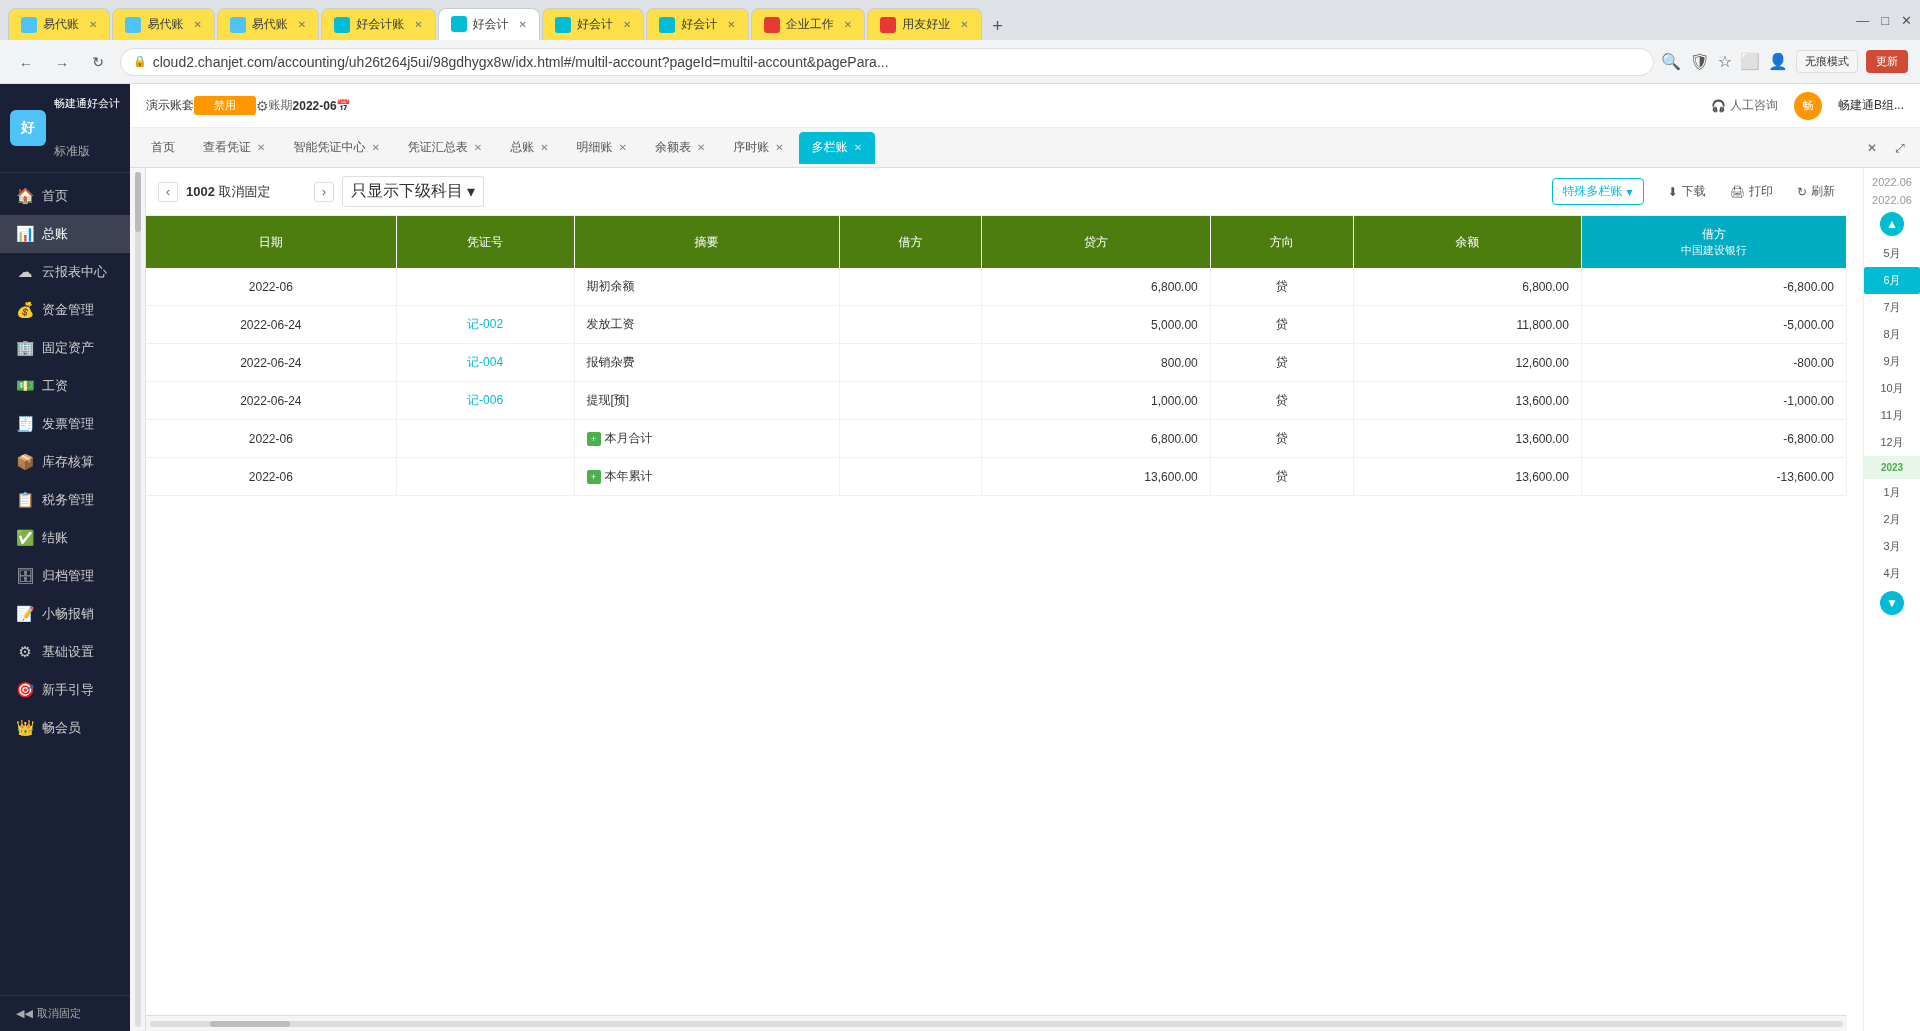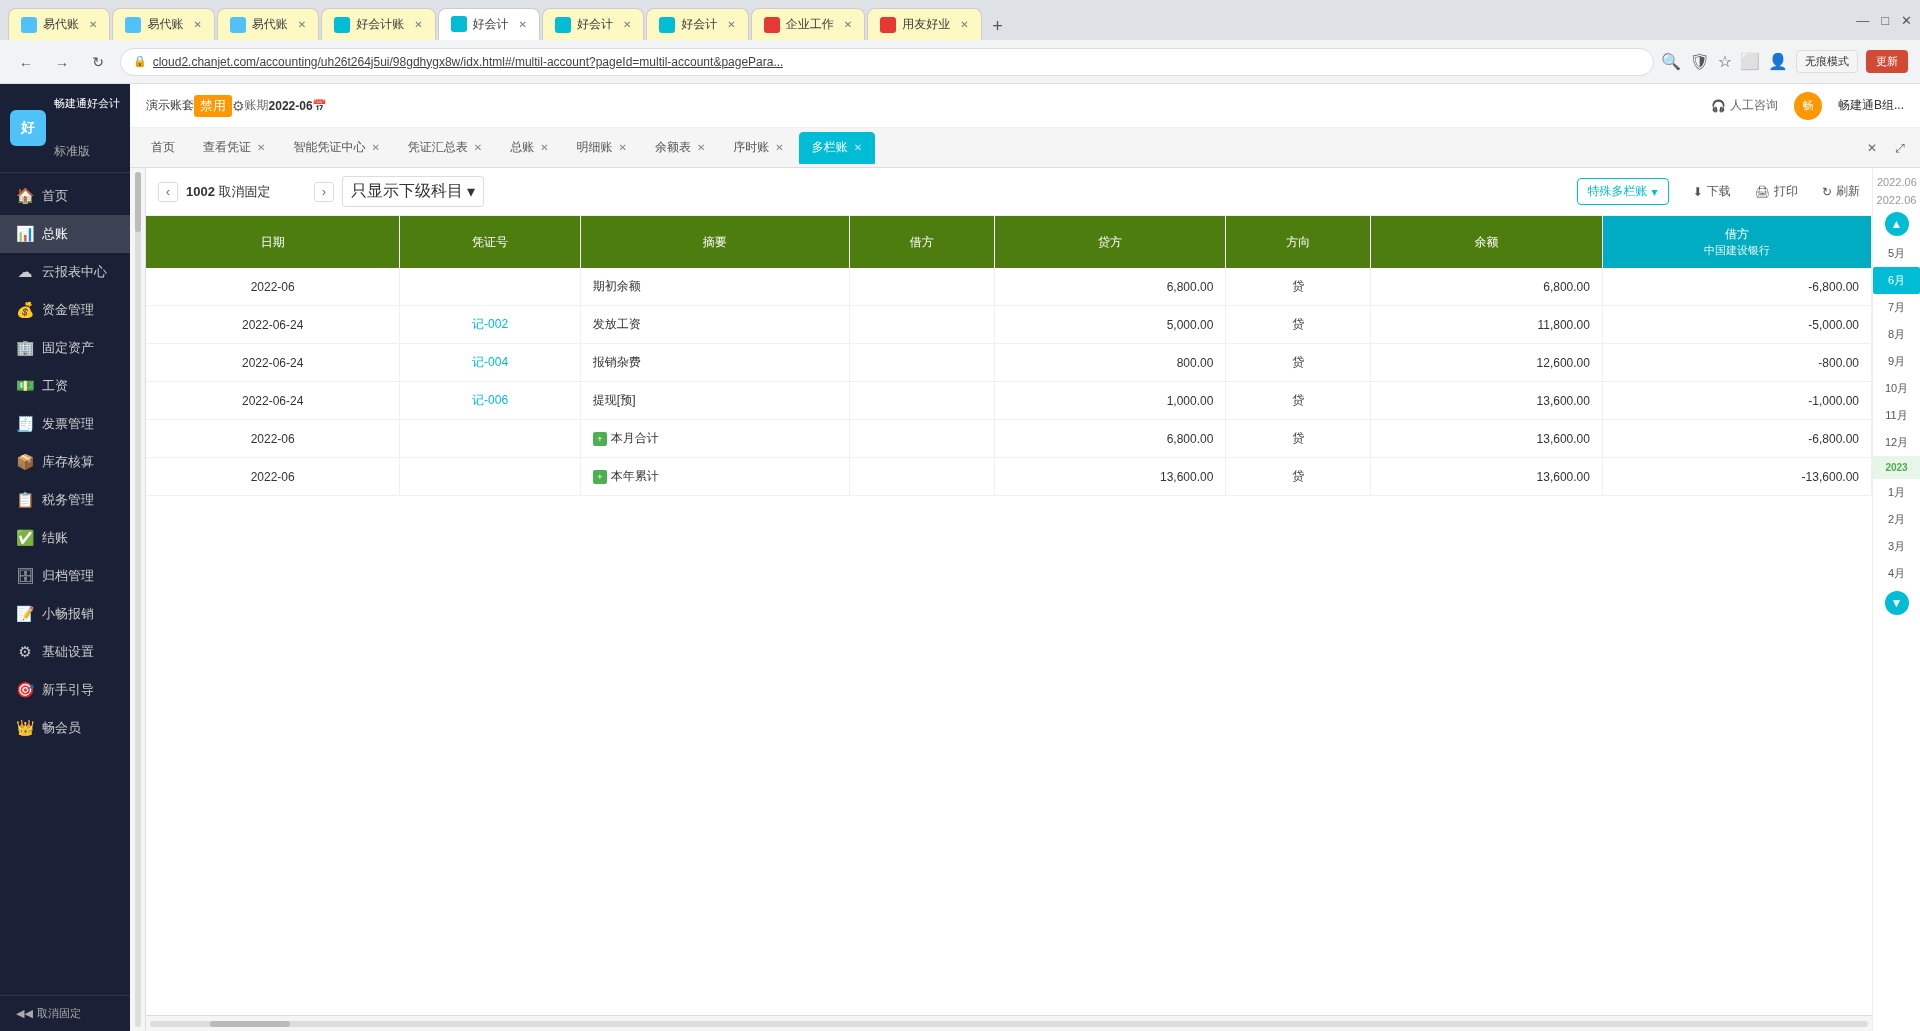--- a/index.html
+++ b/index.html
@@ -1,33 +1,33 @@
 <!DOCTYPE html>
 <html><head>
   <meta charset="utf-8">
   <style>
     * { margin: 0; padding: 0; box-sizing: border-box; }
     body { font-family: "Microsoft YaHei", "PingFang SC", sans-serif; font-size: 12px; background: #f0f2f5; width: 1920px; height: 1031px; overflow: hidden; display: flex; flex-direction: column; }
 
     
     .browser-chrome { background: #dee1e6; height: 40px; display: flex; align-items: center; padding: 0 8px; }
     .tab-bar { display: flex; align-items: flex-end; height: 40px; flex: 1; overflow: hidden; }
-    .tab { display: flex; align-items: center; height: 32px; padding: 0 12px; background: #fef9c3; border-radius: 8px 8px 0 0; margin-right: 2px; font-size: 12px; color: #3c3c3c; gap: 6px; cursor: pointer; border: 1px solid #ccc; border-bottom: none; white-space: nowrap; }
+    .tab { display: flex; align-items: center; height: 32px; padding: 0 12px; background: #fde047; border-radius: 8px 8px 0 0; margin-right: 2px; font-size: 12px; color: #3c3c3c; gap: 6px; cursor: pointer; border: 1px solid #ccc; border-bottom: none; white-space: nowrap; }
     .tab.active { background: #fff; border-bottom: 1px solid #fff; z-index: 1; }
     .tab-icon { width: 16px; height: 16px; border-radius: 3px; display: inline-block; flex-shrink: 0; }
     .tab-close { font-size: 10px; color: #777; cursor: pointer; margin-left: 4px; }
     .tab-add { width: 28px; height: 28px; display: flex; align-items: center; justify-content: center; font-size: 18px; color: #555; cursor: pointer; }
     .browser-controls { display: flex; align-items: center; gap: 12px; margin-left: auto; }
     .browser-btn { font-size: 13px; color: #555; cursor: pointer; }
 
     
     .address-row { background: #f1f3f4; height: 44px; display: flex; align-items: center; padding: 0 12px; gap: 8px; border-bottom: 1px solid #ddd; }
     .nav-btn { width: 28px; height: 28px; display: flex; align-items: center; justify-content: center; border-radius: 50%; cursor: pointer; color: #555; font-size: 14px; }
     .address-bar { flex: 1; height: 28px; background: #fff; border-radius: 14px; display: flex; align-items: center; padding: 0 12px; border: 1px solid #ddd; font-size: 11px; color: #333; }
-    .address-bar-url { color: #444; font-size: 12px; overflow: hidden; text-overflow: ellipsis; white-space: nowrap; text-decoration: underline; }
+    .address-bar-url { color: #444; font-size: 14px; overflow: hidden; text-overflow: ellipsis; white-space: nowrap; }
     .address-actions { display: flex; align-items: center; gap: 8px; }
     .addr-icon { font-size: 16px; color: #555; cursor: pointer; }
     .mode-btn { background: #f5f5f5; border: 1px solid #ddd; border-radius: 4px; padding: 3px 8px; font-size: 11px; cursor: pointer; color: #333; }
     .update-btn { background: #d04a35; color: #fff; border: none; border-radius: 4px; padding: 4px 10px; font-size: 11px; cursor: pointer; }
 
     
     .app-layout { display: flex; flex: 1; overflow: hidden; }
 
     
     .sidebar { width: 130px; background: #1a2035; color: #fff; display: flex; flex-direction: column; flex-shrink: 0; }
@@ -40,21 +40,21 @@
     .nav-item.active { background: rgba(255,255,255,0.15); color: #fff; }
     .nav-icon { font-size: 15px; width: 18px; text-align: center; flex-shrink: 0; }
     .sidebar-footer { padding: 10px 16px; border-top: 1px solid rgba(255,255,255,0.1); }
     .pin-btn { display: flex; align-items: center; gap: 4px; color: #aaa; font-size: 11px; cursor: pointer; }
 
     
     .main-content { flex: 1; display: flex; flex-direction: column; overflow: hidden; background: #fff; }
 
     
     .app-header { height: 44px; background: #fff; border-bottom: 1px solid #eee; display: flex; align-items: center; padding: 0 16px; }
-    .account-tag { background: #ff9800; color: #fff; border-radius: 3px; padding: 2px 6px; font-size: 13px; }
+    .account-tag { background: #ff9800; color: #fff; border-radius: 3px; padding: 2px 20px; font-size: 11px; }
     .demo-label { font-size: 12px; color: #333; }
     .settings-icon { font-size: 14px; color: #666; cursor: pointer; }
     .header-right { margin-left: auto; display: flex; align-items: center; gap: 16px; }
     .consult-btn { display: flex; align-items: center; gap: 4px; font-size: 12px; color: #666; cursor: pointer; }
     .user-avatar { width: 28px; height: 28px; border-radius: 50%; background: #ff9800; display: flex; align-items: center; justify-content: center; color: #fff; font-size: 11px; }
     .user-name { font-size: 12px; color: #333; }
 
     
     .page-tabs { height: 40px; background: #f5f5f5; border-bottom: 1px solid #ddd; display: flex; align-items: center; padding: 0 8px; gap: 2px; overflow: hidden; }
     .page-tab { height: 32px; padding: 0 12px; display: flex; align-items: center; gap: 6px; border-radius: 4px 4px 0 0; font-size: 12px; color: #555; cursor: pointer; border: 1px solid transparent; white-space: nowrap; }
@@ -90,21 +90,21 @@
     .ledger-table thead th.extra-col { background: #00acc1; }
     .ledger-table tbody tr { border-bottom: 1px solid #f0f0f0; }
     .ledger-table tbody td { padding: 10px 12px; text-align: center; font-size: 12px; color: #333; border-right: 1px solid #f0f0f0; }
     .ledger-table tbody td.amount { text-align: right; }
     .ledger-table tbody td.link { color: #00bcd4; cursor: pointer; }
     .ledger-table tbody td.summary { text-align: left; }
     .summary-tag { display: inline-flex; align-items: center; gap: 4px; }
     .summary-tag-icon { width: 14px; height: 14px; background: #4caf50; border-radius: 2px; color: #fff; font-size: 9px; display: inline-flex; align-items: center; justify-content: center; }
 
     
-    .time-panel { width: 48px; background: #fff; border-left: 1px solid #eee; display: flex; flex-direction: column; overflow-y: auto; padding: 4px 0; }
+    .time-panel { width: 57px; background: #fff; border-left: 1px solid #eee; display: flex; flex-direction: column; align-items: center; overflow-y: auto; padding: 4px 0; margin-left: 16px; }
     .time-item { width: 100%; text-align: center; padding: 6px 4px; font-size: 11px; color: #555; cursor: pointer; }
     .time-item.active { background: #00bcd4; color: #fff; border-radius: 2px; }
     .time-item.year-label { color: #4caf50; font-size: 10px; font-weight: bold; background: #e8f5e9; }
     .time-up-btn, .time-down-btn { width: 24px; height: 24px; background: #00bcd4; border-radius: 50%; display: flex; align-items: center; justify-content: center; color: #fff; font-size: 12px; cursor: pointer; margin: 4px auto; }
 
     
     .bottom-bar { height: 16px; background: #f5f5f5; border-top: 1px solid #ddd; display: flex; align-items: center; padding: 0 4px; }
     .h-scroll-track { flex: 1; height: 6px; background: #ddd; border-radius: 3px; position: relative; }
     .h-scroll-thumb { width: 80px; height: 6px; background: #bbb; border-radius: 3px; position: absolute; left: 60px; }
   </style>

